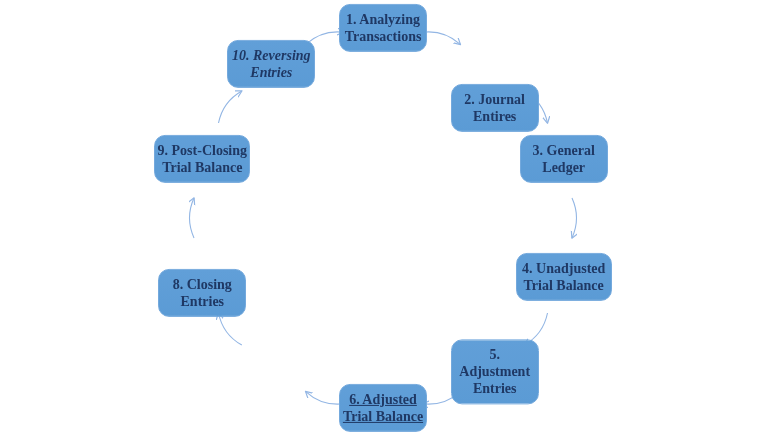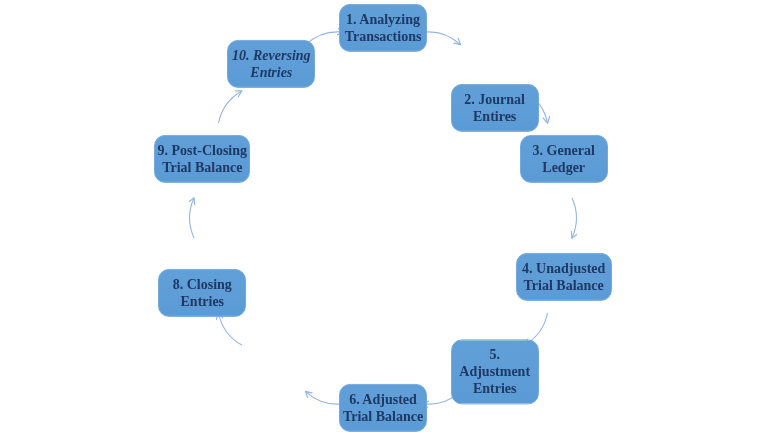--- a/index.html
+++ b/index.html
@@ -70,21 +70,21 @@
 <div class="step-box" style="left: 383px; top: 28px; width: 88px;">1. Analyzing
 Transactions</div>
     <div class="step-box" style="left: 494.679px; top: 64.2868px; width: 88px; margin-top: 44px;">2. Journal
 Entires</div>
     <div class="step-box" style="left: 563.701px; top: 159.287px; width: 88px;">3. General
 Ledger</div>
     <div class="step-box" style="left: 563.701px; top: 276.713px; width: 96px;">4. Unadjusted
 Trial Balance</div>
     <div class="step-box" style="left: 494.679px; top: 371.713px; width: 88px;">5. Adjustment
 Entries</div>
-    <div class="step-box" style="left: 383px; top: 408px; width: 88px;">6. Adjusted
+    <div class="step-box" style="left: 383px; top: 408px; width: 88px; text-decoration: underline;">6. Adjusted
 Trial Balance</div>
     <div class="step-box" style="left: 202.299px; top: 276.713px; width: 88px; margin-top: 16px;">8. Closing
 Entries</div>
     <div class="step-box" style="left: 202.299px; top: 159.287px; width: 96px; font-family: Liberation Serif, serif;">9. Post-Closing
 Trial Balance</div>
     <div class="step-box" style="left: 271.321px; top: 64.2868px; width: 88px; font-style: italic;">10. Reversing
 Entries</div>
   </div>
 
 </body></html>

